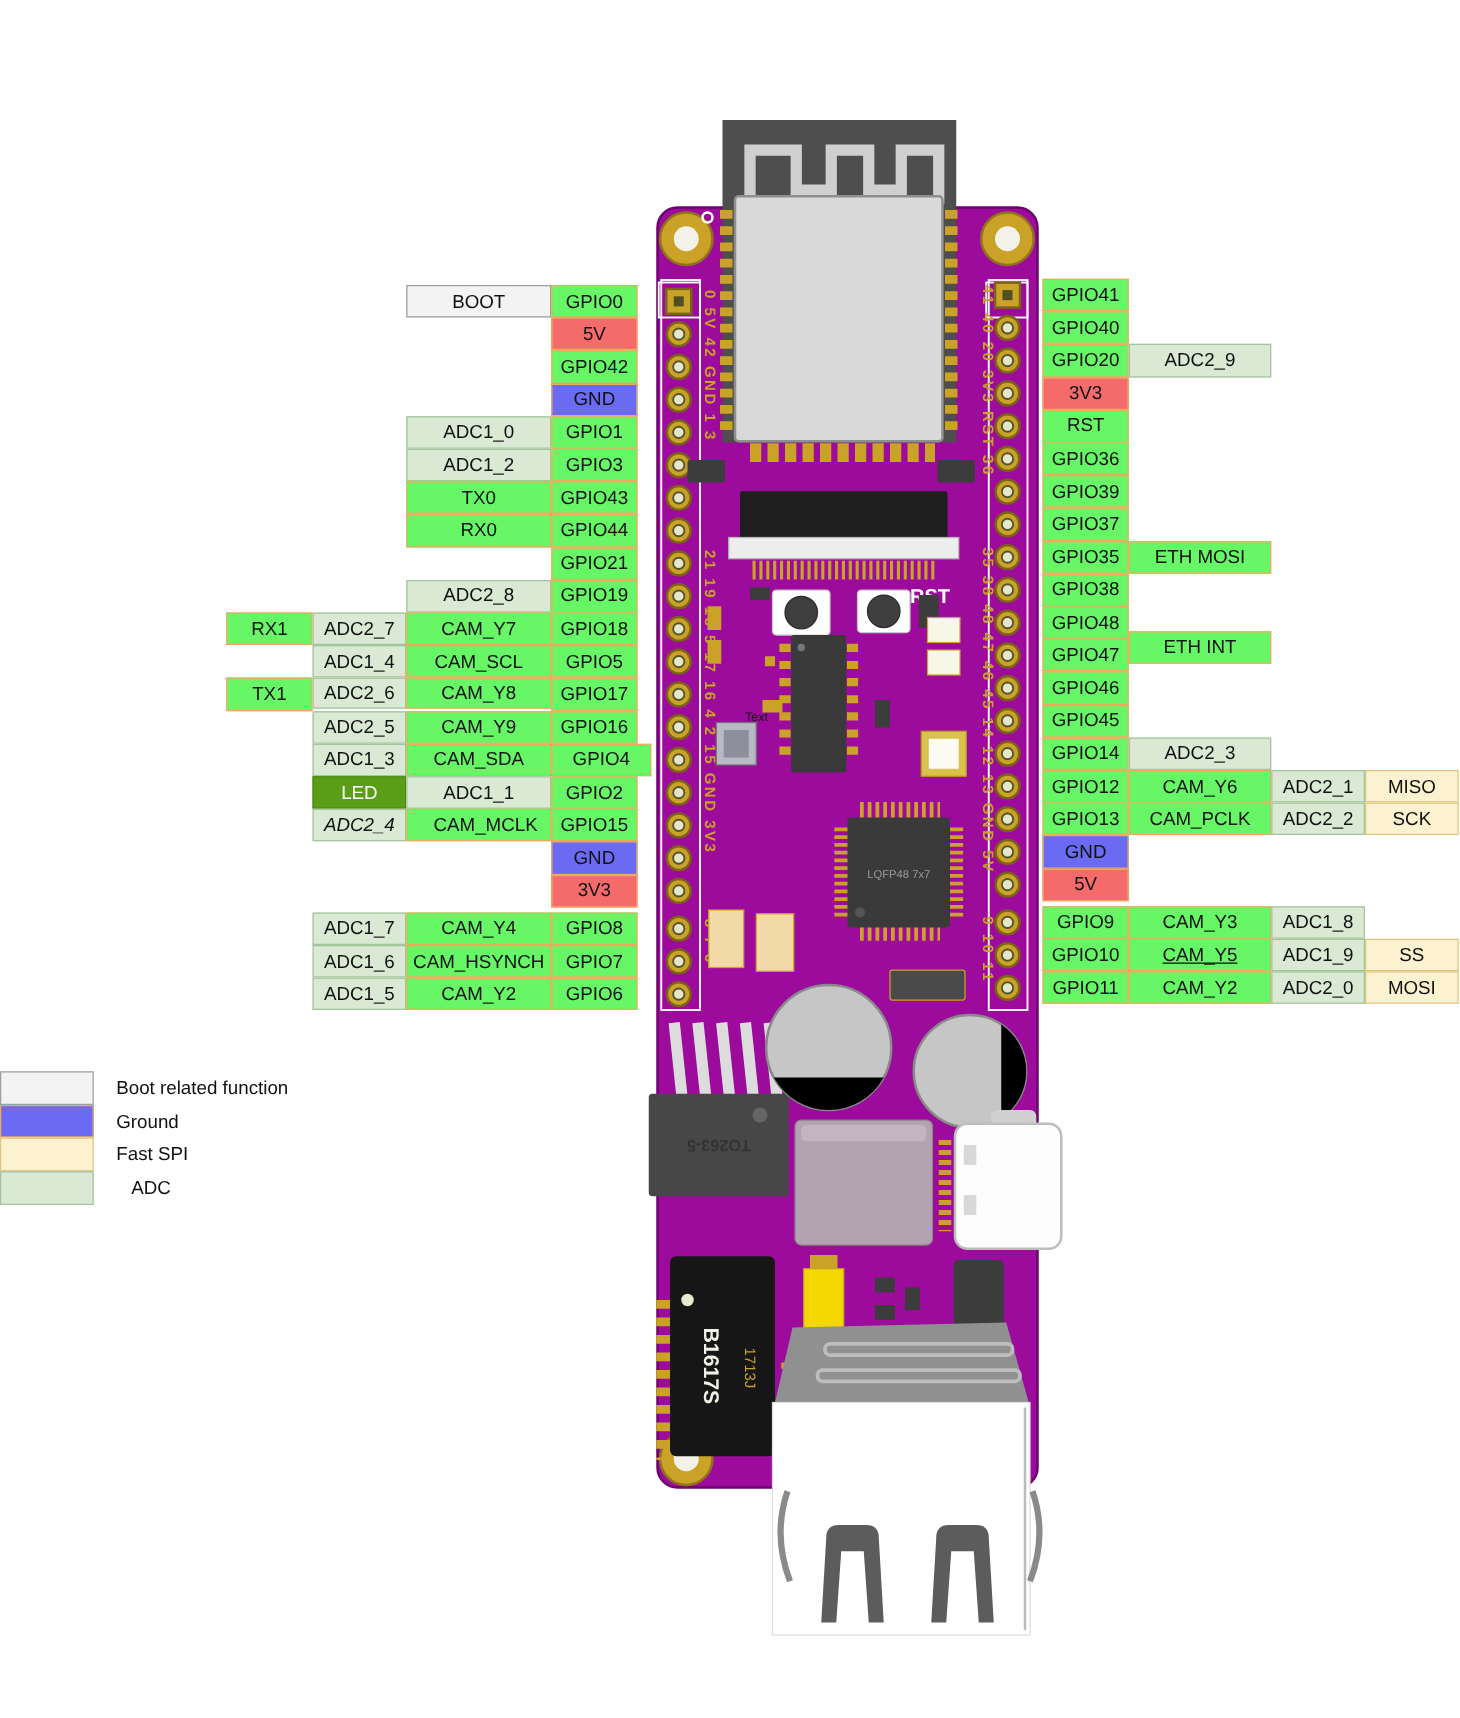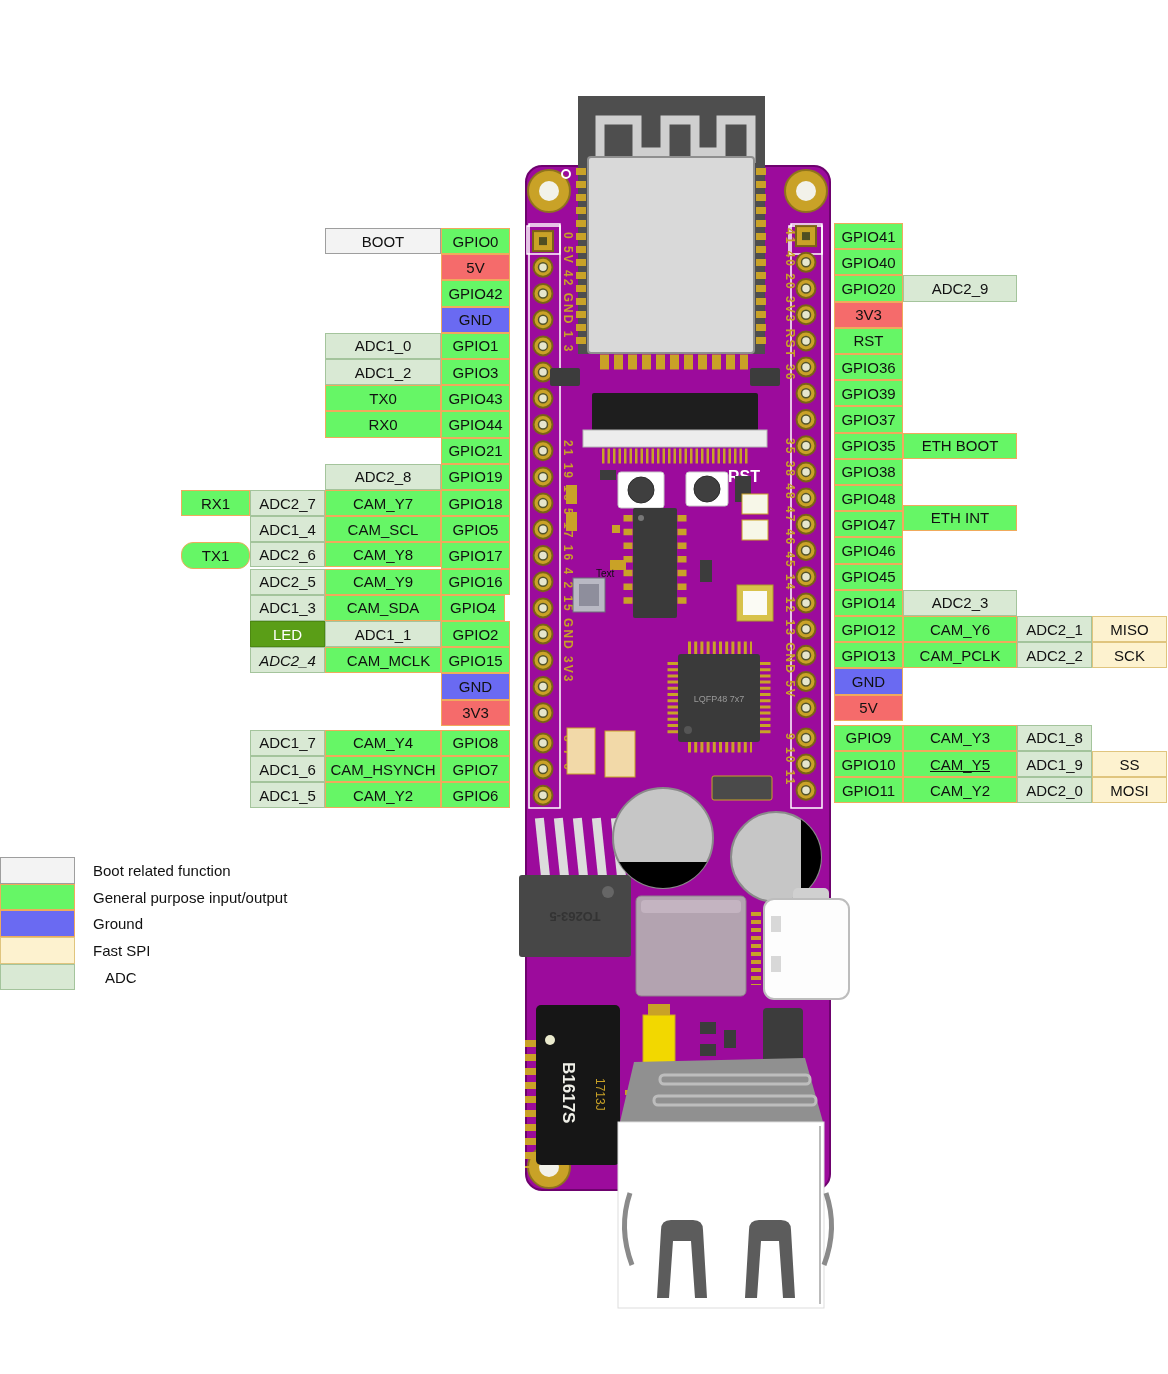--- a/index.html
+++ b/index.html
@@ -314,30 +314,30 @@
       <div class="cell gpio" style="left: 441px; top: 437.6px; width: 69px; height: 26.2px;">GPIO21</div>
       <div class="cell adc" style="left: 325px; top: 463.8px; width: 116px; height: 26.2px;">ADC2_8</div>
       <div class="cell gpio" style="left: 441px; top: 463.8px; width: 69px; height: 26.2px;">GPIO19</div>
       <div class="cell fn" style="left: 181px; top: 490px; width: 69px; height: 26.2px;">RX1</div>
       <div class="cell adc" style="left: 250px; top: 490px; width: 75px; height: 26.2px;">ADC2_7</div>
       <div class="cell fn" style="left: 325px; top: 490px; width: 116px; height: 26.2px;">CAM_Y7</div>
       <div class="cell gpio" style="left: 441px; top: 490px; width: 69px; height: 26.2px;">GPIO18</div>
       <div class="cell adc" style="left: 250px; top: 516.2px; width: 75px; height: 26.2px;">ADC1_4</div>
       <div class="cell fn" style="left: 325px; top: 516.2px; width: 116px; height: 26.2px;">CAM_SCL</div>
       <div class="cell gpio" style="left: 441px; top: 516.2px; width: 69px; height: 26.2px;">GPIO5</div>
-      <div class="cell fn" style="left: 181px; top: 542.4px; width: 69px; height: 26.2px; border-radius: 12px;">TX1</div>
+      <div class="cell fn" style="left: 181px; top: 542.4px; width: 69px; height: 26.2px;">TX1</div>
       <div class="cell adc" style="left: 250px; top: 542.4px; width: 75px; height: 25px;">ADC2_6</div>
       <div class="cell fn" style="left: 325px; top: 542.4px; width: 116px; height: 25px;">CAM_Y8</div>
       <div class="cell gpio" style="left: 441px; top: 542.4px; width: 69px; height: 26.2px;">GPIO17</div>
       <div class="cell adc" style="left: 250px; top: 568.6px; width: 75px; height: 26.2px;">ADC2_5</div>
       <div class="cell fn" style="left: 325px; top: 568.6px; width: 116px; height: 26.2px;">CAM_Y9</div>
       <div class="cell gpio" style="left: 441px; top: 568.6px; width: 69px; height: 26.2px;">GPIO16</div>
       <div class="cell adc" style="left: 250px; top: 594.8px; width: 75px; height: 26.2px;">ADC1_3</div>
       <div class="cell fn" style="left: 325px; top: 594.8px; width: 116px; height: 26.2px;">CAM_SDA</div>
-      <div class="cell gpio" style="left: 441px; top: 594.8px; width: 64px; height: 26.2px;">GPIO4</div>
+      <div class="cell gpio" style="left: 441px; top: 594.8px; width: 80px; height: 26.2px;">GPIO4</div>
       <div class="cell led" style="left: 250px; top: 621px; width: 75px; height: 26.2px;">LED</div>
       <div class="cell adc" style="left: 325px; top: 621px; width: 116px; height: 26.2px;">ADC1_1</div>
       <div class="cell gpio" style="left: 441px; top: 621px; width: 69px; height: 26.2px;">GPIO2</div>
       <div class="cell adc" style="left: 250px; top: 647.2px; width: 75px; height: 26.2px; font-style: italic;">ADC2_4</div>
       <div class="cell fn" style="left: 325px; top: 647.2px; width: 116px; height: 26.2px; padding-left: 11px;">CAM_MCLK</div>
       <div class="cell gpio" style="left: 441px; top: 647.2px; width: 69px; height: 26.2px;">GPIO15</div>
       <div class="cell gnd" style="left: 441px; top: 673.4px; width: 69px; height: 26.2px;">GND</div>
       <div class="cell power" style="left: 441px; top: 699.6px; width: 69px; height: 26.2px;">3V3</div>
       <div class="cell adc" style="left: 250px; top: 729.8px; width: 75px; height: 26.2px;">ADC1_7</div>
       <div class="cell fn" style="left: 325px; top: 729.8px; width: 116px; height: 26.2px;">CAM_Y4</div>
@@ -351,21 +351,21 @@
       <div class="cell gpio" style="left: 834px; top: 223px; width: 69px; height: 26.2px;">GPIO41</div>
       <div class="cell gpio" style="left: 834px; top: 249.2px; width: 69px; height: 26.2px;">GPIO40</div>
       <div class="cell gpio" style="left: 834px; top: 275.4px; width: 69px; height: 26.2px;">GPIO20</div>
       <div class="cell adc" style="left: 903px; top: 275.4px; width: 114px; height: 26.2px;">ADC2_9</div>
       <div class="cell power" style="left: 834px; top: 301.6px; width: 69px; height: 26.2px;">3V3</div>
       <div class="cell fn" style="left: 834px; top: 327.8px; width: 69px; height: 26.2px;">RST</div>
       <div class="cell gpio" style="left: 834px; top: 354px; width: 69px; height: 26.2px;">GPIO36</div>
       <div class="cell gpio" style="left: 834px; top: 380.2px; width: 69px; height: 26.2px;">GPIO39</div>
       <div class="cell gpio" style="left: 834px; top: 406.4px; width: 69px; height: 26.2px;">GPIO37</div>
       <div class="cell gpio" style="left: 834px; top: 432.6px; width: 69px; height: 26.2px;">GPIO35</div>
-      <div class="cell fn" style="left: 903px; top: 432.6px; width: 114px; height: 26.2px;">ETH BOOT</div>
+      <div class="cell fn" style="left: 903px; top: 432.6px; width: 114px; height: 26.2px;">ETH MOSI</div>
       <div class="cell gpio" style="left: 834px; top: 458.8px; width: 69px; height: 26.2px;">GPIO38</div>
       <div class="cell fn" style="left: 903px; top: 458.8px; width: 114px; height: 26.2px; margin-top: 46px;">ETH INT</div>
       <div class="cell gpio" style="left: 834px; top: 485px; width: 69px; height: 26.2px;">GPIO48</div>
       <div class="cell gpio" style="left: 834px; top: 511.2px; width: 69px; height: 26.2px;">GPIO47</div>
       <div class="cell gpio" style="left: 834px; top: 537.4px; width: 69px; height: 26.2px;">GPIO46</div>
       <div class="cell gpio" style="left: 834px; top: 563.6px; width: 69px; height: 26.2px;">GPIO45</div>
       <div class="cell gpio" style="left: 834px; top: 589.8px; width: 69px; height: 26.2px;">GPIO14</div>
       <div class="cell adc" style="left: 903px; top: 589.8px; width: 114px; height: 26.2px;">ADC2_3</div>
       <div class="cell gpio" style="left: 834px; top: 616px; width: 69px; height: 26.2px;">GPIO12</div>
       <div class="cell fn" style="left: 903px; top: 616px; width: 114px; height: 26.2px;">CAM_Y6</div>
@@ -389,24 +389,20 @@
       <div class="cell adc" style="left: 1017px; top: 777.2px; width: 75px; height: 26.2px;">ADC2_0</div>
       <div class="cell spi" style="left: 1092px; top: 777.2px; width: 75px; height: 26.2px;">MOSI</div>
     </div>
 
   <div class="legend">
     <div class="legend-row">
       <span class="legend-swatch boot"></span>
       <span class="legend-label">Boot related function</span>
     </div>
     <div class="legend-row">
-      <span class="legend-swatch gpio"></span>
-      <span class="legend-label">General purpose input/output</span>
-    </div>
-    <div class="legend-row">
       <span class="legend-swatch gnd"></span>
       <span class="legend-label">Ground</span>
     </div>
     <div class="legend-row">
       <span class="legend-swatch spi"></span>
       <span class="legend-label">Fast SPI</span>
     </div>
     <div class="legend-row">
       <span class="legend-swatch adc"></span>
       <span class="legend-label">ADC</span>

